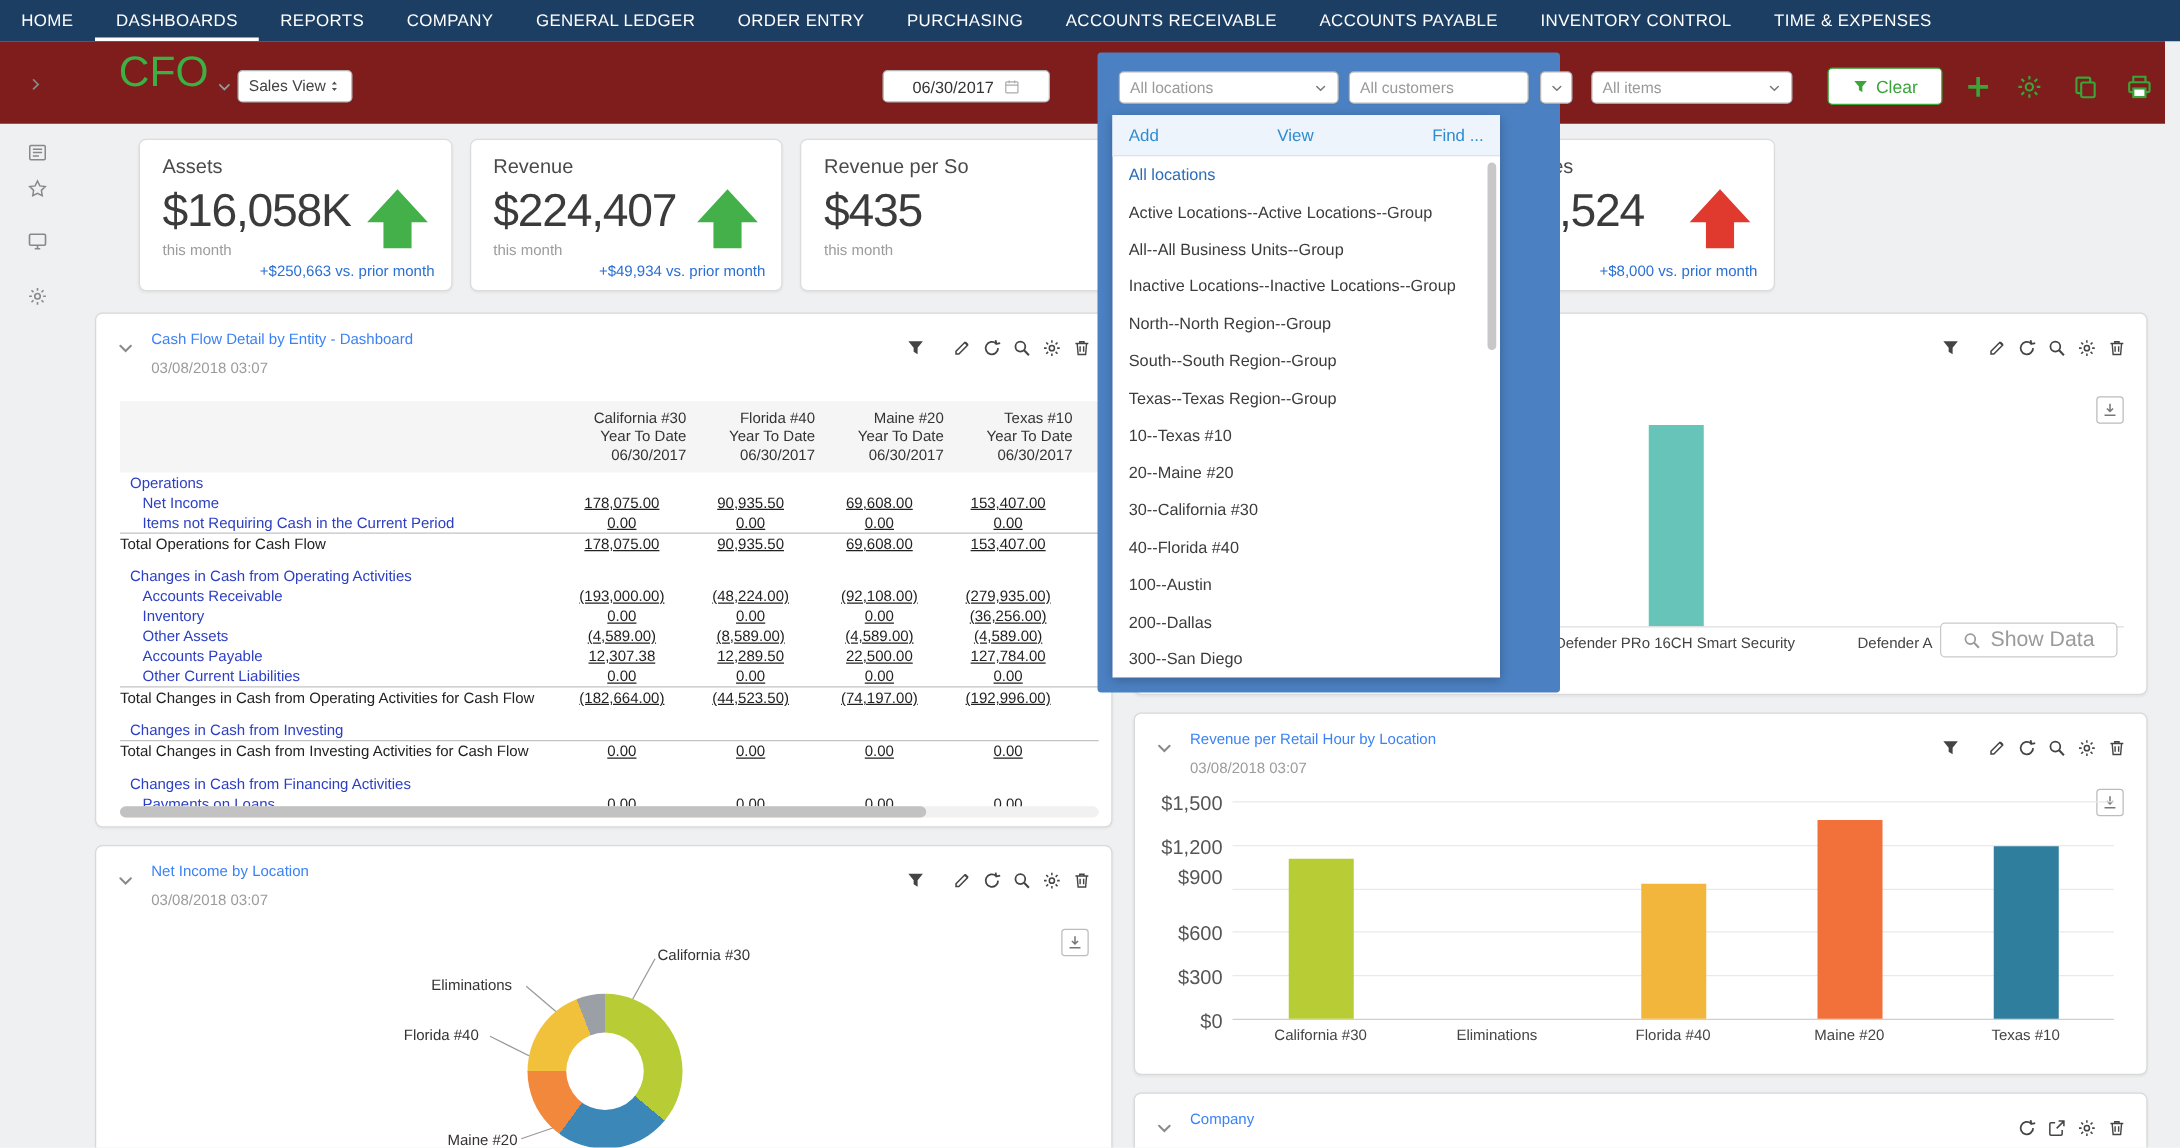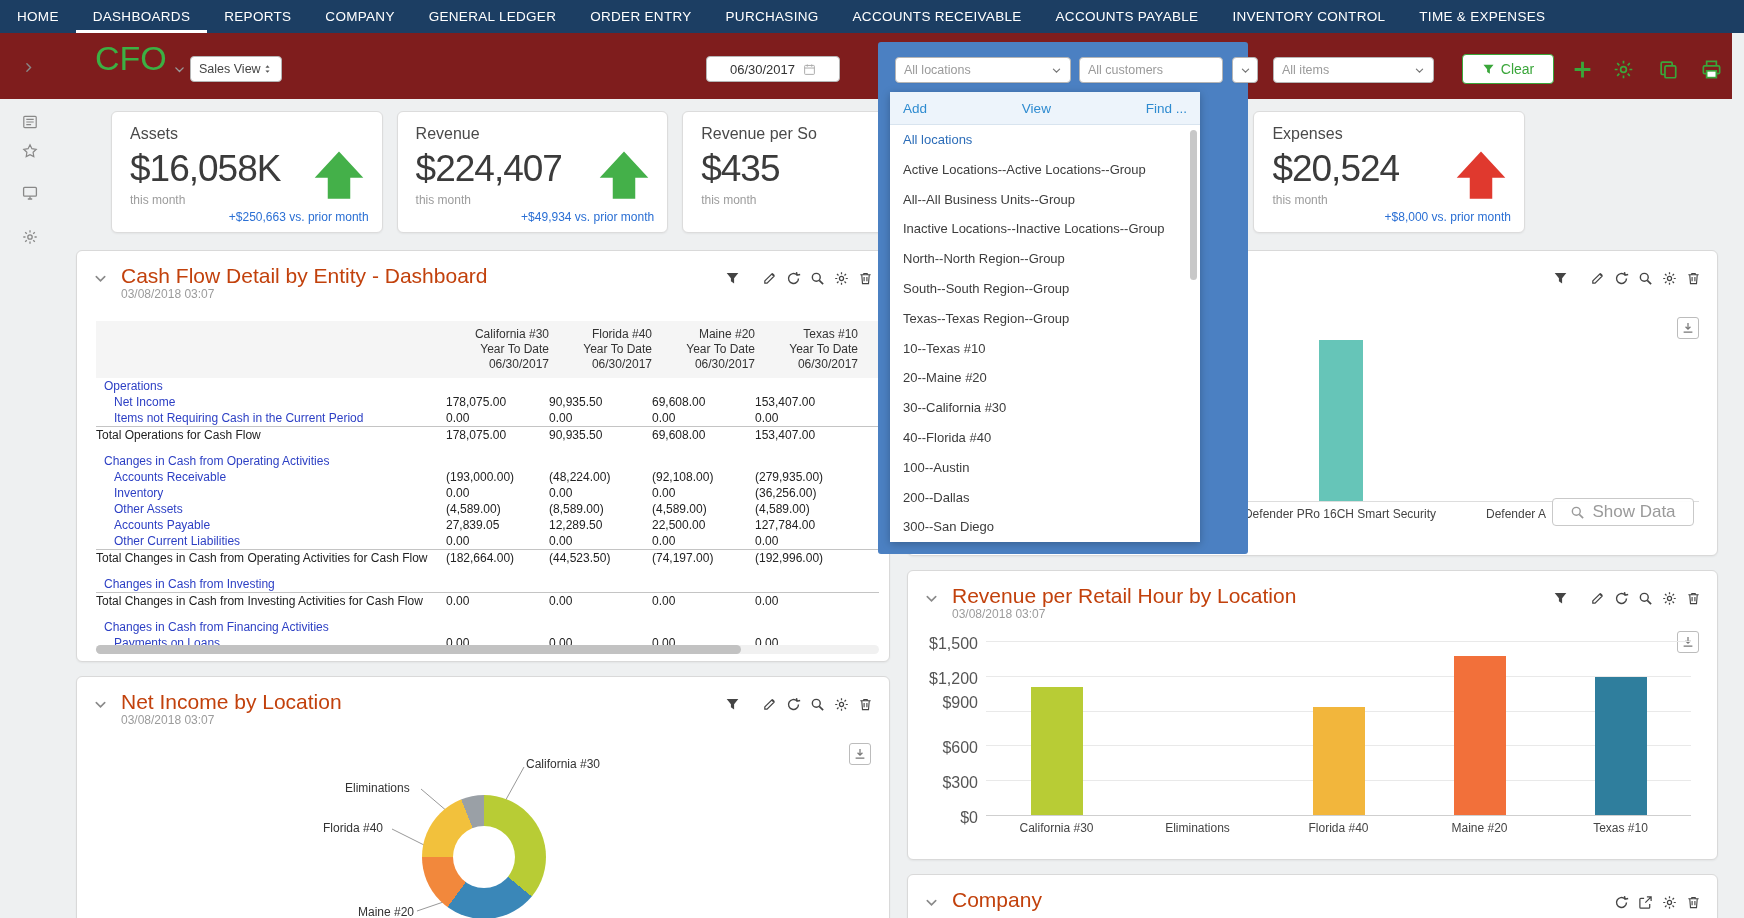--- a/index.html
+++ b/index.html
@@ -37,63 +37,63 @@
   #clear-btn .ico{width:13px;height:13px;}
   .tool-ico{position:absolute;top:26px;width:21px;height:21px;color:#3aa63a;cursor:pointer;}
   #ti-plus{left:1572px;}#ti-gear{left:1613px;}#ti-copy{left:1658px;}#ti-print{left:1701px;}
 
   
   .rail-ico{position:absolute;left:22px;width:16px;height:16px;color:#888;cursor:pointer;}
   #ri-expand{top:61px;width:13px;height:13px;}
   #ri-list{top:114px;}#ri-star{top:143px;}#ri-mon{top:185px;}#ri-gear{top:229px;}
 
   
-  #kpi-row{position:absolute;left:111px;top:111px;width:1414px;height:122px;display:flex;gap:14px;}
+  #kpi-row{position:absolute;left:111px;top:111px;width:1309px;height:122px;display:flex;gap:14px;}
   .kpi{flex:1;position:relative;background:#fff;border:1px solid #dcdcdc;border-radius:6px;
        box-shadow:0 1px 2px rgba(0,0,0,.05);padding:13px 18px;box-sizing:border-box;}
   .kpi-title{font-size:16px;color:#4a4a4a;height:18px;}
   .kpi-value{font-size:37px;color:#3b3b3b;font-weight:500;letter-spacing:-1px;margin-top:5px;white-space:nowrap;}
   .kpi:nth-child(4) .kpi-value{padding-left:150px;}
   .kpi-period{font-size:12px;color:#9c9c9c;margin-top:3px;}
   .kpi-change{position:absolute;right:13px;bottom:8px;font-size:12px;color:#2a6fd4;}
   .kpi-arrow{position:absolute;right:16px;top:34px;width:54px;height:58px;}
   .kpi-arrow.green{color:#44b049;}
   .kpi-arrow.red{color:#e0392e;}
 
   
   .panel{position:absolute;background:#fff;border:1px solid #d9d9d9;border-radius:6px;
          box-shadow:0 1px 2px rgba(0,0,0,.05);box-sizing:border-box;}
   #cashflow{left:76px;top:250px;width:814px;height:412px;}
   #netincome{left:76px;top:676px;width:814px;height:330px;}
   #hidden-panel{left:907px;top:250px;width:811px;height:306px;}
   #revenue-panel{left:907px;top:570px;width:811px;height:290px;}
   #company-panel{left:907px;top:874px;width:811px;height:70px;}
   .panel-chevron{position:absolute;left:16px;top:20px;width:15px;height:15px;color:#8a8a8a;cursor:pointer;}
-  .panel-title{position:absolute;left:44px;top:13px;font-size:21px;color:#c2410c;white-space:nowrap;}
+  .panel-title{position:absolute;left:44px;top:13px;font-size:12px;color:#3b82f6;white-space:nowrap;}
   .panel-time{position:absolute;left:44px;top:36px;font-size:12px;color:#9b9b9b;}
   .panel-icons{position:absolute;top:20px;right:16px;display:flex;gap:9px;color:#444;}
   .panel-icons .ico{width:15px;height:15px;cursor:pointer;}
   .panel-icons .first{margin-right:13px;}
   .dl-btn{width:22px;height:22px;border:1px solid #bcbcbc;border-radius:3px;background:#fff;color:#777;
           display:flex;align-items:center;justify-content:center;cursor:pointer;box-sizing:border-box;}
   .dl-btn .ico{width:14px;height:14px;}
 
   
   #cf-table{position:absolute;left:19px;top:70px;width:783px;font-size:12px;color:#222;}
   #cf-head{display:flex;background:#f5f5f5;padding:6px 0;}
   .cf-hlabel{width:350px;}
   .cf-hcol{width:103px;text-align:right;line-height:15px;color:#333;}
   .cf-row{display:flex;line-height:16px;}
   .cf-row.total{border-top:1px solid #c4c4c4;}
   .cf-row.gap{margin-top:10px;}
   .cf-label{width:350px;white-space:nowrap;overflow:hidden;box-sizing:border-box;}
   .cf-label.ind1{padding-left:8px;}
   .cf-label.ind2{padding-left:18px;}
   .cf-label.link{color:#2c3fc4;cursor:pointer;}
-  .cf-val{width:103px;text-align:left;}
+  .cf-val{width:103px;text-align:center;text-decoration:underline;}
   #cf-scroll{position:absolute;left:19px;bottom:7px;width:783px;height:9px;background:#f1f1f1;border-radius:5px;}
   #cf-thumb{position:absolute;left:0;top:0;height:9px;width:645px;background:#c2c2c2;border-radius:5px;cursor:pointer;}
 
   
   #donut{position:absolute;left:345px;top:118px;width:124px;height:124px;border-radius:50%;}
   #donut::after{content:"";position:absolute;inset:31px;background:#fff;border-radius:50%;}
   .nl{position:absolute;font-size:12px;color:#333;white-space:nowrap;}
   #nl-cal{left:449px;top:80px;}
   #nl-elim{left:268px;top:104px;}
   #nl-fla{left:246px;top:144px;}
@@ -435,21 +435,21 @@
           </div>
           <div class="cf-row">
             <div class="cf-label ind2 link">Other Assets</div>
             <div class="cf-val">(4,589.00)</div>
             <div class="cf-val">(8,589.00)</div>
             <div class="cf-val">(4,589.00)</div>
             <div class="cf-val">(4,589.00)</div>
           </div>
           <div class="cf-row">
             <div class="cf-label ind2 link">Accounts Payable</div>
-            <div class="cf-val">27,839.05</div>
+            <div class="cf-val">12,307.38</div>
             <div class="cf-val">12,289.50</div>
             <div class="cf-val">22,500.00</div>
             <div class="cf-val">127,784.00</div>
           </div>
           <div class="cf-row">
             <div class="cf-label ind2 link">Other Current Liabilities</div>
             <div class="cf-val">0.00</div>
             <div class="cf-val">0.00</div>
             <div class="cf-val">0.00</div>
             <div class="cf-val">0.00</div>

